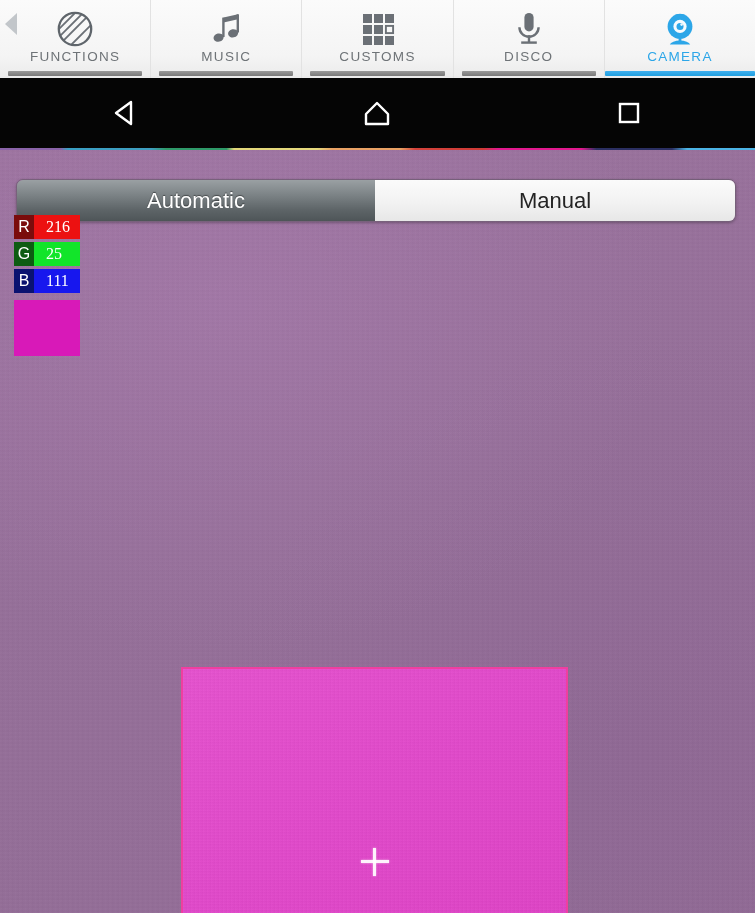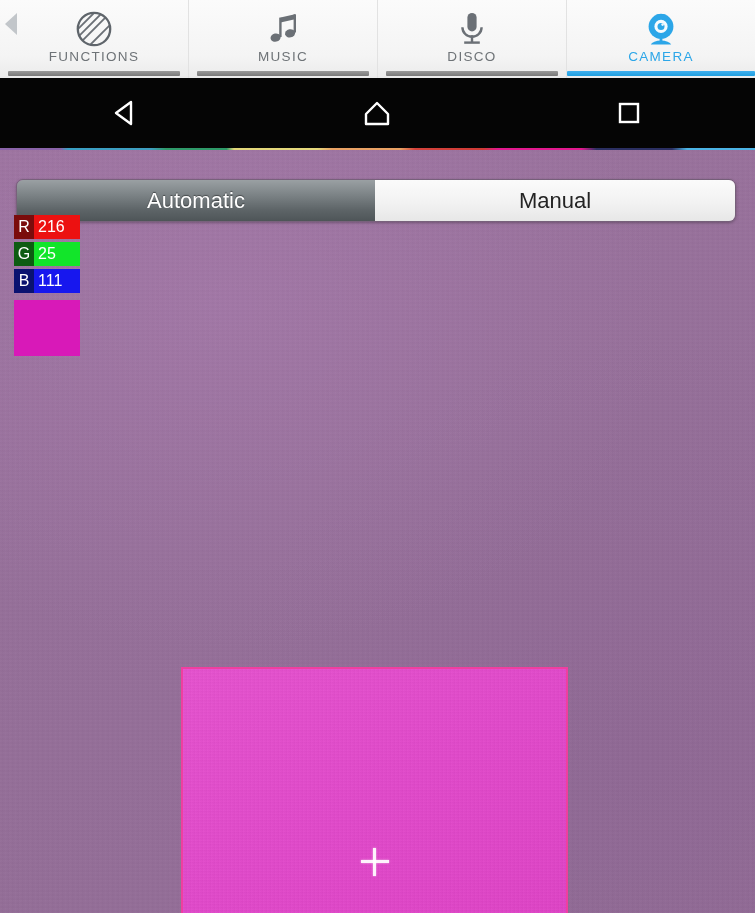--- a/index.html
+++ b/index.html
@@ -132,21 +132,22 @@
     display:flex; align-items:stretch;
     height:24px; margin-bottom:3px;
     font-size:16px; color:#ffffff;
   }
   .rgb-key {
     width:20px; display:flex; align-items:center; justify-content:center;
     font-weight:400;
   }
   .rgb-val {
     flex:1; display:flex; align-items:center;
-    padding-left:4px;
+    padding-left:12px;
+    font-family:Liberation Serif, serif;
   }
   .row-r .rgb-key { background:#7a0c0c; }
   .row-r .rgb-val { background:#ec1111; }
   .row-g .rgb-key { background:#0d5c12; }
   .row-g .rgb-val { background:#12e52a; }
   .row-b .rgb-key { background:#0a1270; }
   .row-b .rgb-val { background:#1717ee; }
 
   .swatch {
     margin-top:7px;
@@ -224,20 +225,39 @@
             <rect x="31.6" y="6.3" width="2.4" height="18.2"></rect>
             <ellipse cx="13.6" cy="29.6" rx="5.1" ry="4.1" transform="rotate(-12 13.6 29.6)"></ellipse>
             <ellipse cx="28.1" cy="25.3" rx="5.1" ry="4.1" transform="rotate(-12 28.1 25.3)"></ellipse>
           </g>
         </svg>
       </div>
       <div class="tab-label">MUSIC</div>
       <div class="tab-underline"></div>
     </div>
 
+    <div class="tab">
+      <div class="tab-icon">
+        <svg width="42" height="42" viewBox="0 0 42 42">
+          <g fill="#6b7076">
+            <rect x="6" y="6" width="9" height="9"></rect>
+            <rect x="17" y="6" width="9" height="9"></rect>
+            <rect x="28" y="6" width="9" height="9"></rect>
+            <rect x="6" y="17" width="9" height="9"></rect>
+            <rect x="17" y="17" width="9" height="9"></rect>
+            <rect x="6" y="28" width="9" height="9"></rect>
+            <rect x="17" y="28" width="9" height="9"></rect>
+            <rect x="28" y="28" width="9" height="9"></rect>
+          </g>
+          <rect x="28.9" y="17.9" width="7.2" height="7.2" fill="none" stroke="#6b7076" stroke-width="1.9"></rect>
+        </svg>
+      </div>
+      <div class="tab-label">CUSTOMS</div>
+      <div class="tab-underline"></div>
+    </div>
 
     <div class="tab">
       <div class="tab-icon">
         <svg width="42" height="42" viewBox="0 0 42 42">
           <g fill="#6b7076">
             <rect x="16.4" y="5" width="9.2" height="18.4" rx="4.6"></rect>
           </g>
           <path d="M11.4 19.2 a9.6 9.6 0 0 0 19.2 0" fill="none" stroke="#6b7076" stroke-width="2.4"></path>
           <rect x="19.8" y="27.2" width="2.4" height="7.2" fill="#6b7076"></rect>
           <rect x="13.2" y="33.4" width="15.6" height="2.4" fill="#6b7076"></rect>

